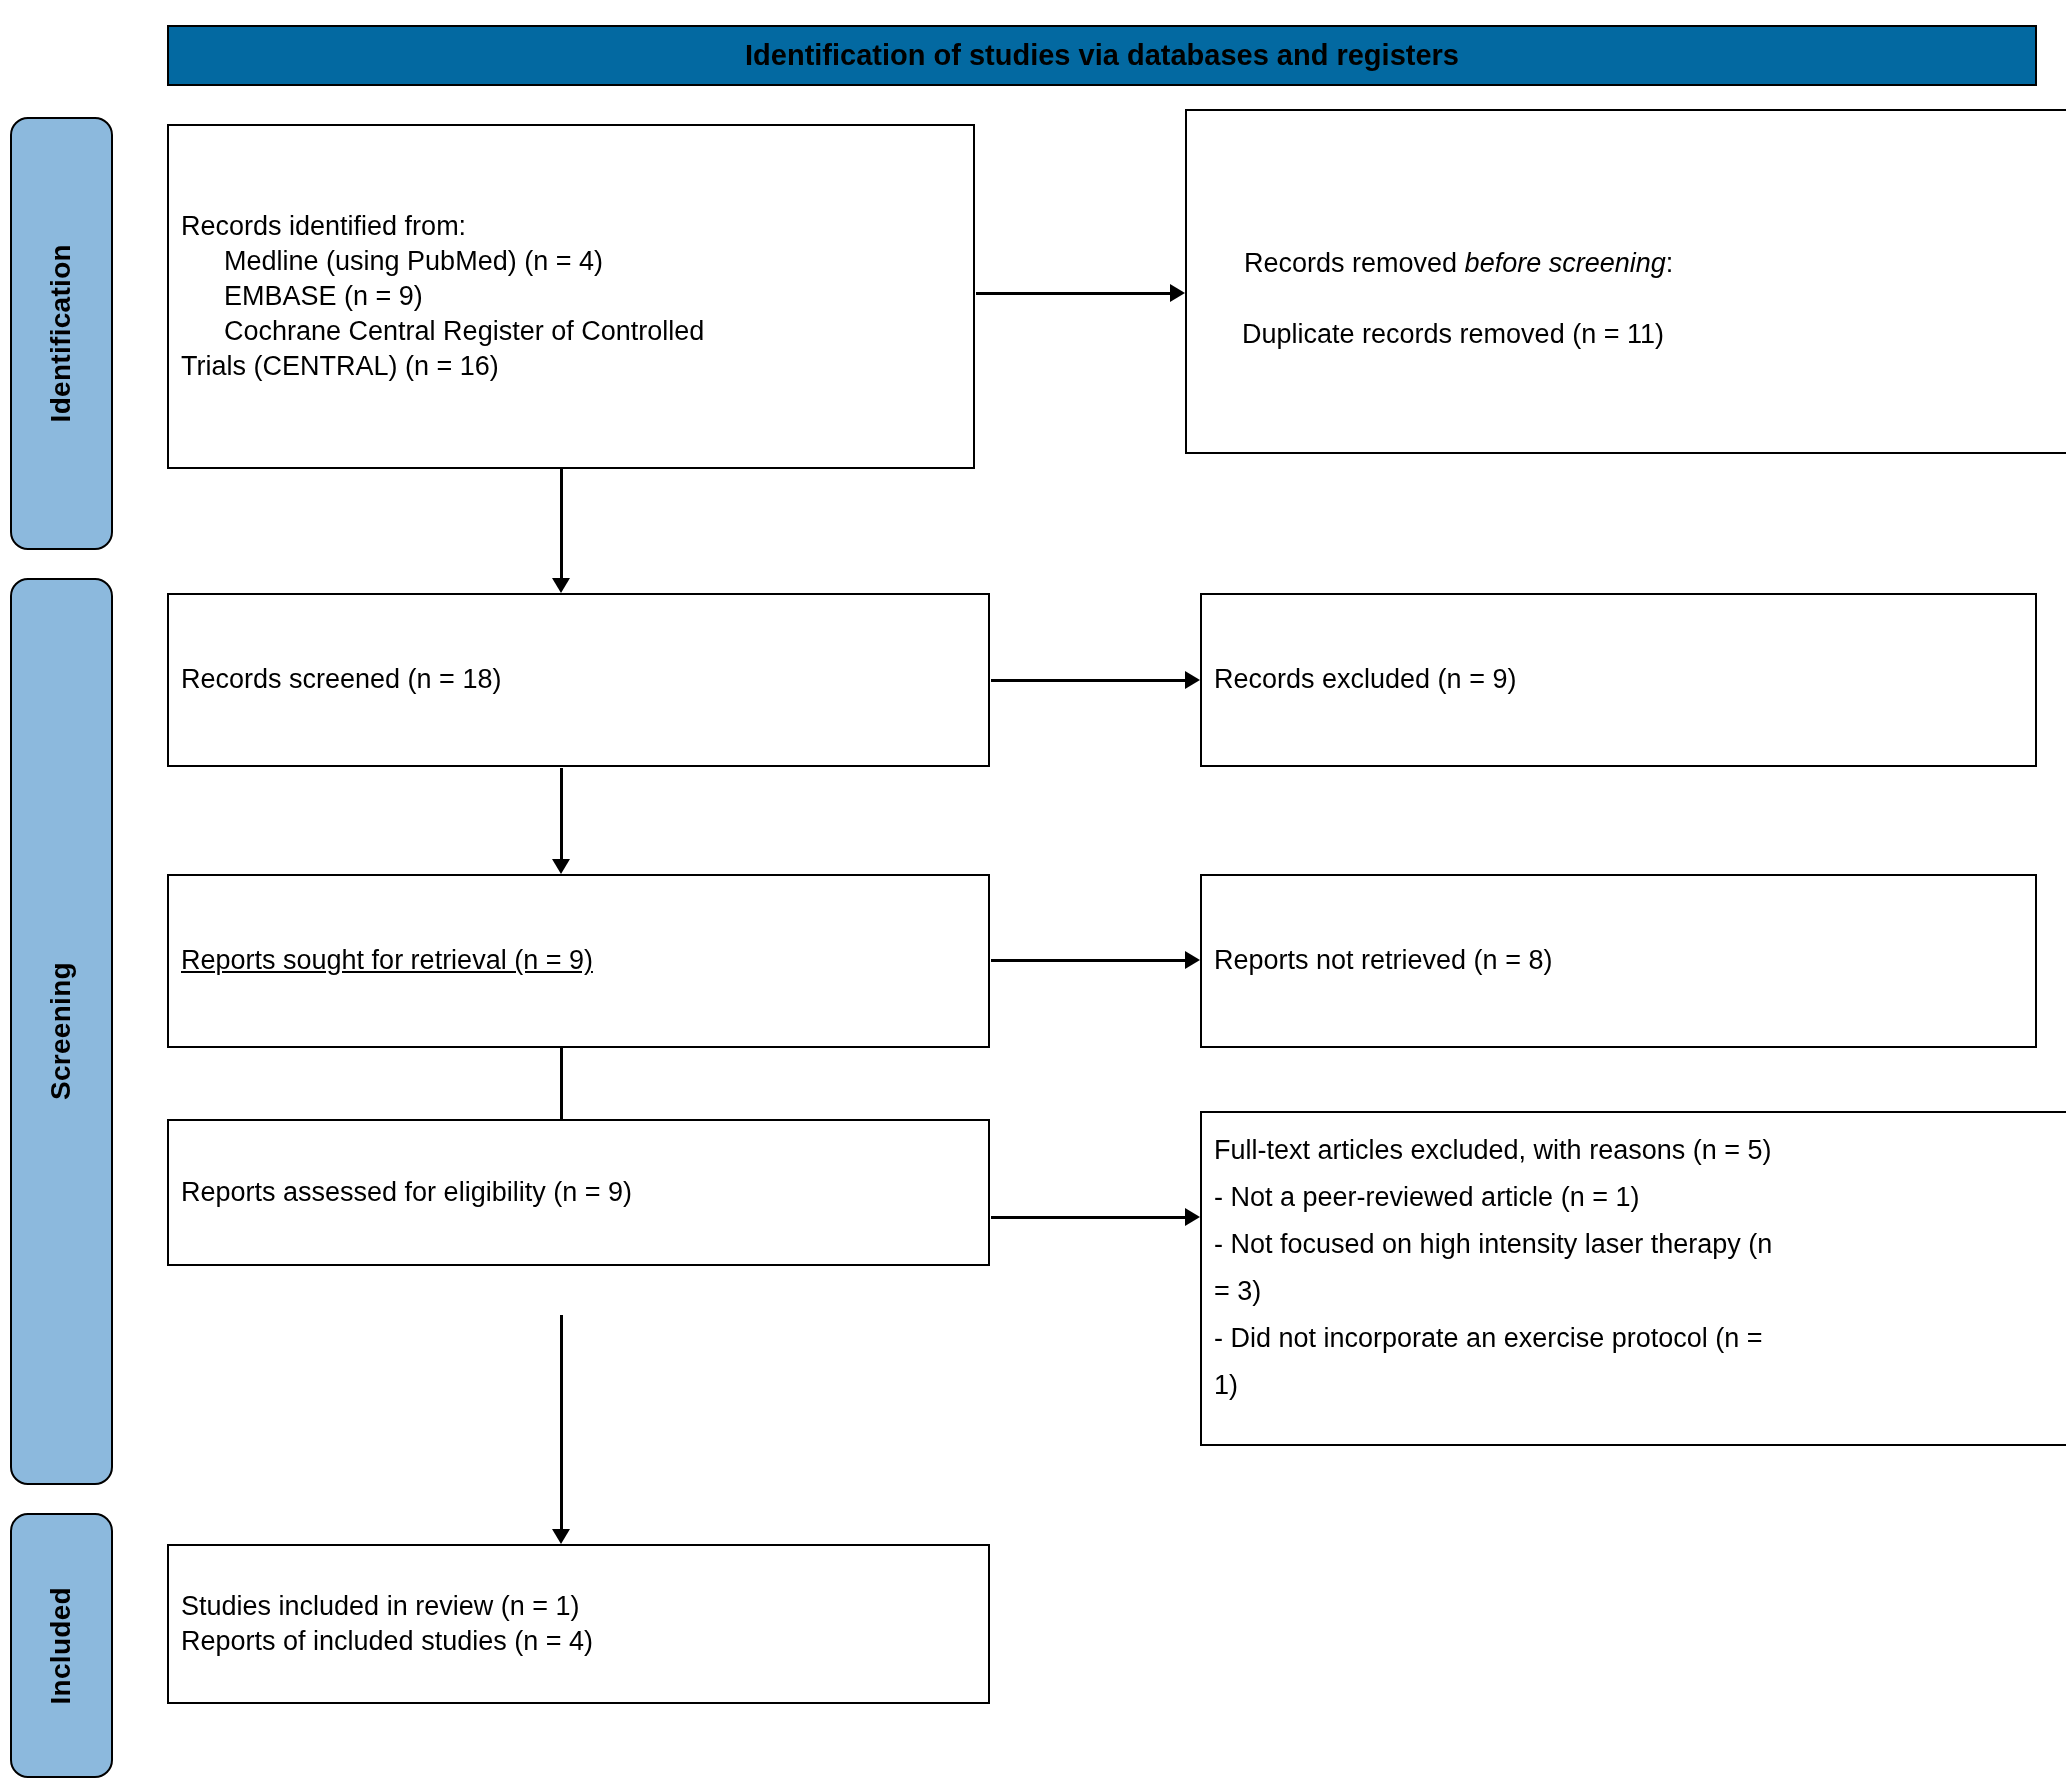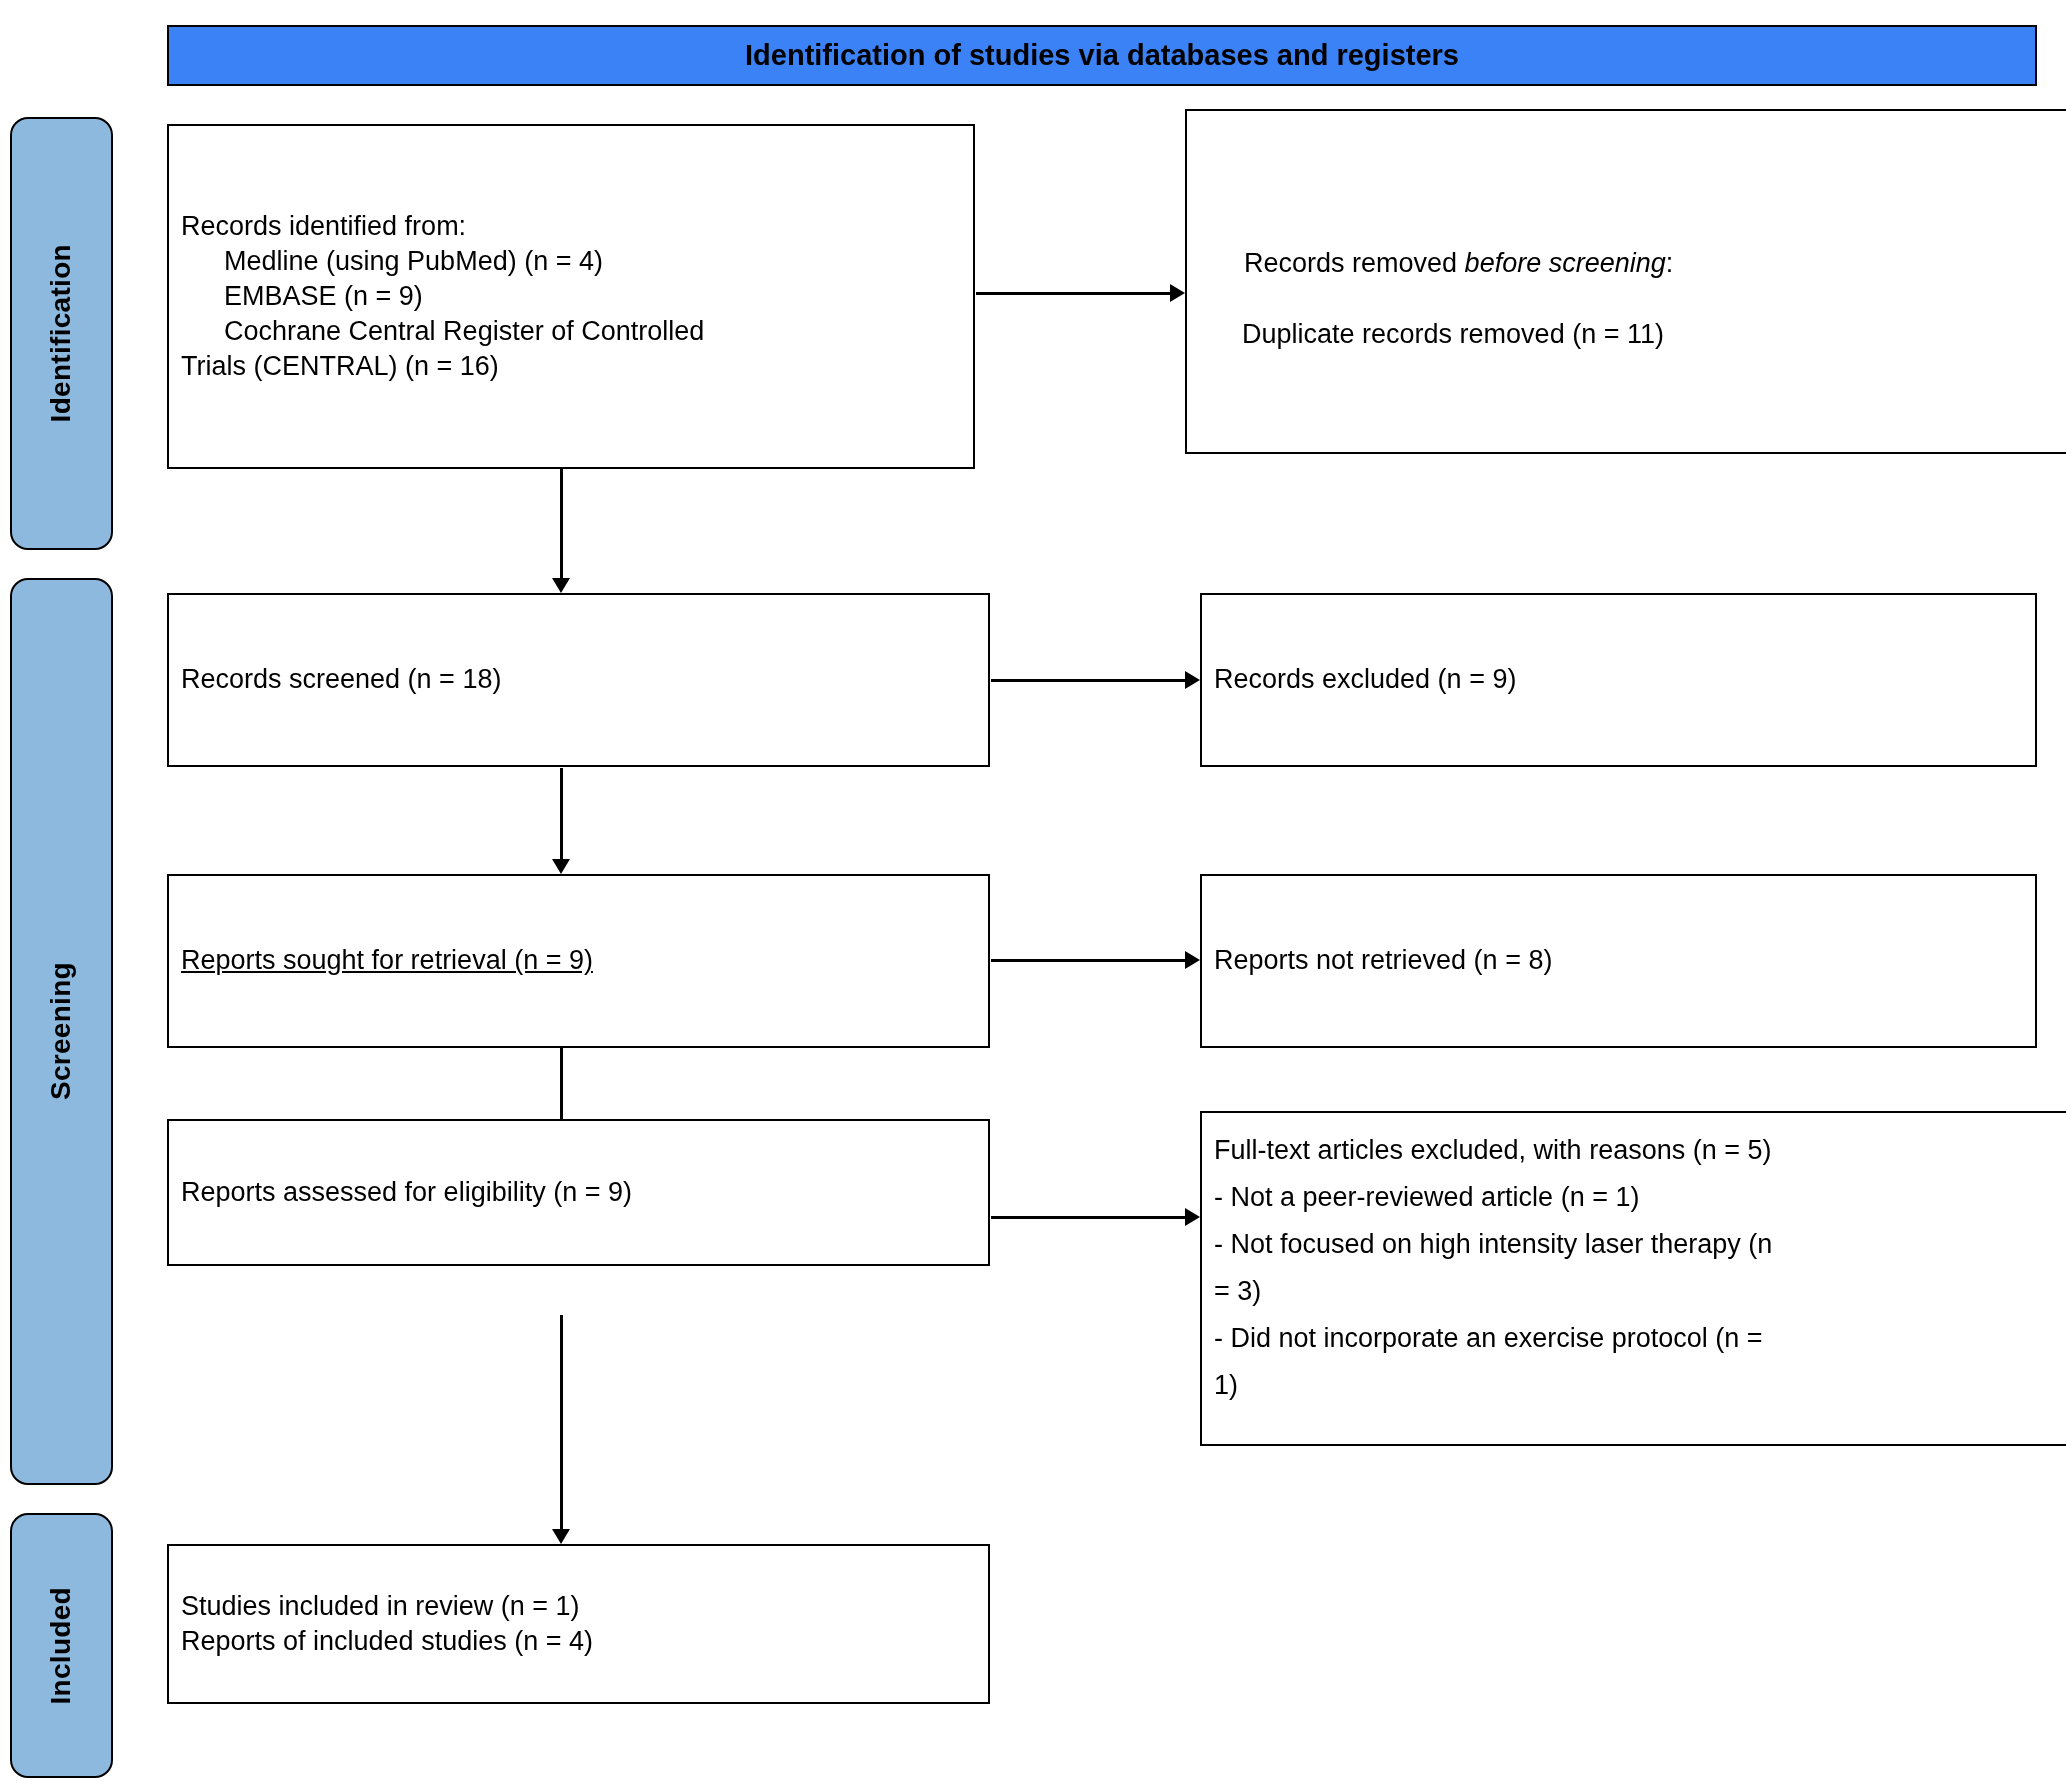--- a/index.html
+++ b/index.html
@@ -35,21 +35,21 @@
     transform: rotate(180deg);
     font-weight: bold;
     font-size: 28px;
     letter-spacing: 0.3px;
     white-space: nowrap;
   }
 
   
   .title-banner {
     position: absolute;
-    background: #3b82f6;
+    background: #0369a1;
     border: 2.8px solid #000000;
     box-sizing: border-box;
     display: flex;
     align-items: center;
     justify-content: center;
   }
   .title-banner .title-text {
     font-weight: bold;
     font-size: 29px;
     text-align: center;

